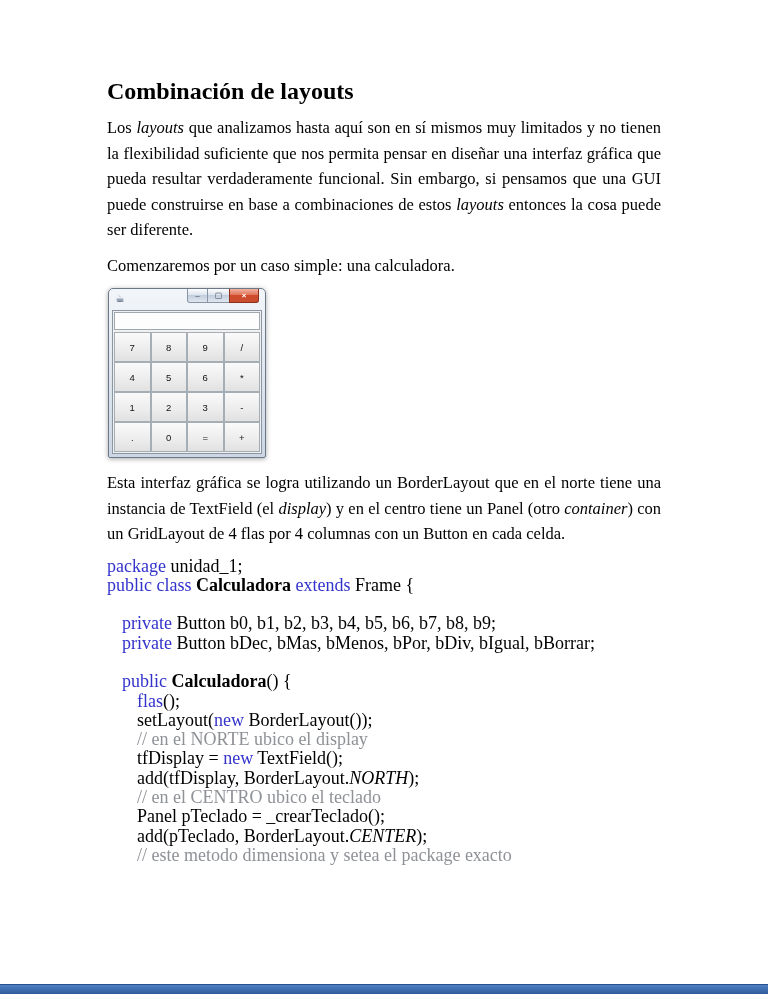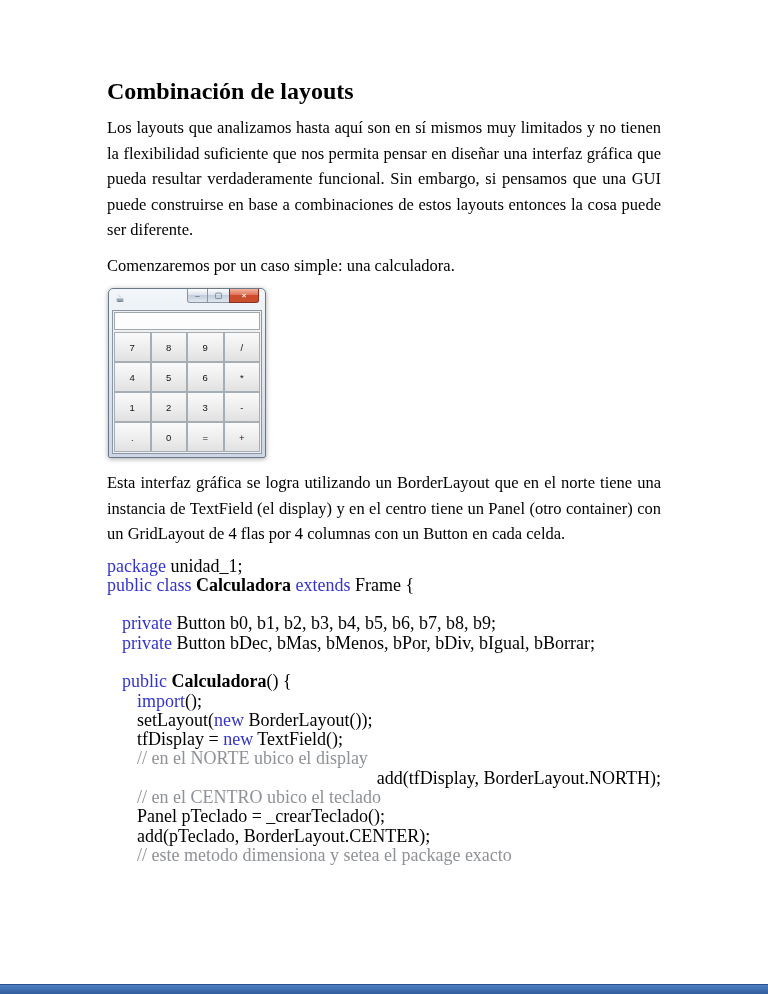--- a/index.html
+++ b/index.html
@@ -18,21 +18,21 @@
     font-weight:bold;
     line-height:26px;
     margin:0 0 11px 0;
   }
   .doc-para {
     font-size:16.5px;
     line-height:25.5px;
     text-align:justify;
     margin:0 0 10px 0;
   }
-  .seg-i { }
+  .seg-i { font-style:italic; }
   .seg-b { font-weight:bold; }
   .seg-kw { color:#3333cc; }
   .seg-cm { color:#8e9196; }
 
   
   .calc-window {
     width:158px;
     margin:8px 0 12px 1px;
     border:1px solid #6b7888;
     border-radius:5px 5px 2px 2px;
@@ -146,25 +146,25 @@
   <p class="doc-para"><span>Esta interfaz gráfica se logra utilizando un BorderLayout que en el norte tiene una instancia de TextField (el </span><span class="seg-i">display</span><span>) y en el centro tiene un Panel (otro </span><span class="seg-i">container</span><span>) con un GridLayout de 4 flas por 4 columnas con un Button en cada celda.</span></p>
 
   <div class="code-block">
       <div class="code-line" style="padding-left: 0px;"><span class="seg-kw">package</span><span> unidad_1;</span></div>
       <div class="code-line" style="padding-left: 0px;"><span class="seg-kw">public class</span><span> </span><span class="seg-b">Calculadora</span><span> </span><span class="seg-kw">extends</span><span> Frame {</span></div>
       <div class="code-line" style="padding-left: 0px;"></div>
       <div class="code-line" style="padding-left: 15px;"><span class="seg-kw">private</span><span> Button b0, b1, b2, b3, b4, b5, b6, b7, b8, b9;</span></div>
       <div class="code-line" style="padding-left: 15px;"><span class="seg-kw">private</span><span> Button bDec, bMas, bMenos, bPor, bDiv, bIgual, bBorrar;</span></div>
       <div class="code-line" style="padding-left: 0px;"></div>
       <div class="code-line" style="padding-left: 15px;"><span class="seg-kw">public</span><span> </span><span class="seg-b">Calculadora</span><span>() {</span></div>
-      <div class="code-line" style="padding-left: 30px;"><span class="seg-kw">import</span><span>();</span></div>
+      <div class="code-line" style="padding-left: 30px;"><span class="seg-kw">flas</span><span>();</span></div>
       <div class="code-line" style="padding-left: 30px;"><span>setLayout(</span><span class="seg-kw">new</span><span> BorderLayout());</span></div>
+      <div class="code-line" style="padding-left: 30px;"><span class="seg-cm">// en el NORTE ubico el display</span></div>
       <div class="code-line" style="padding-left: 30px;"><span>tfDisplay = </span><span class="seg-kw">new</span><span> TextField();</span></div>
-      <div class="code-line" style="padding-left: 30px;"><span class="seg-cm">// en el NORTE ubico el display</span></div>
-      <div class="code-line" style="padding-left: 30px; text-align: right;"><span>add(tfDisplay, BorderLayout.</span><span class="seg-i">NORTH</span><span>);</span></div>
+      <div class="code-line" style="padding-left: 30px;"><span>add(tfDisplay, BorderLayout.</span><span class="seg-i">NORTH</span><span>);</span></div>
       <div class="code-line" style="padding-left: 30px;"><span class="seg-cm">// en el CENTRO ubico el teclado</span></div>
       <div class="code-line" style="padding-left: 30px;"><span>Panel pTeclado = _crearTeclado();</span></div>
       <div class="code-line" style="padding-left: 30px;"><span>add(pTeclado, BorderLayout.</span><span class="seg-i">CENTER</span><span>);</span></div>
       <div class="code-line" style="padding-left: 30px;"><span class="seg-cm">// este metodo dimensiona y setea el package exacto</span></div>
     </div>
 
 </div>
 
 <div class="bottom-bar"></div>
 

